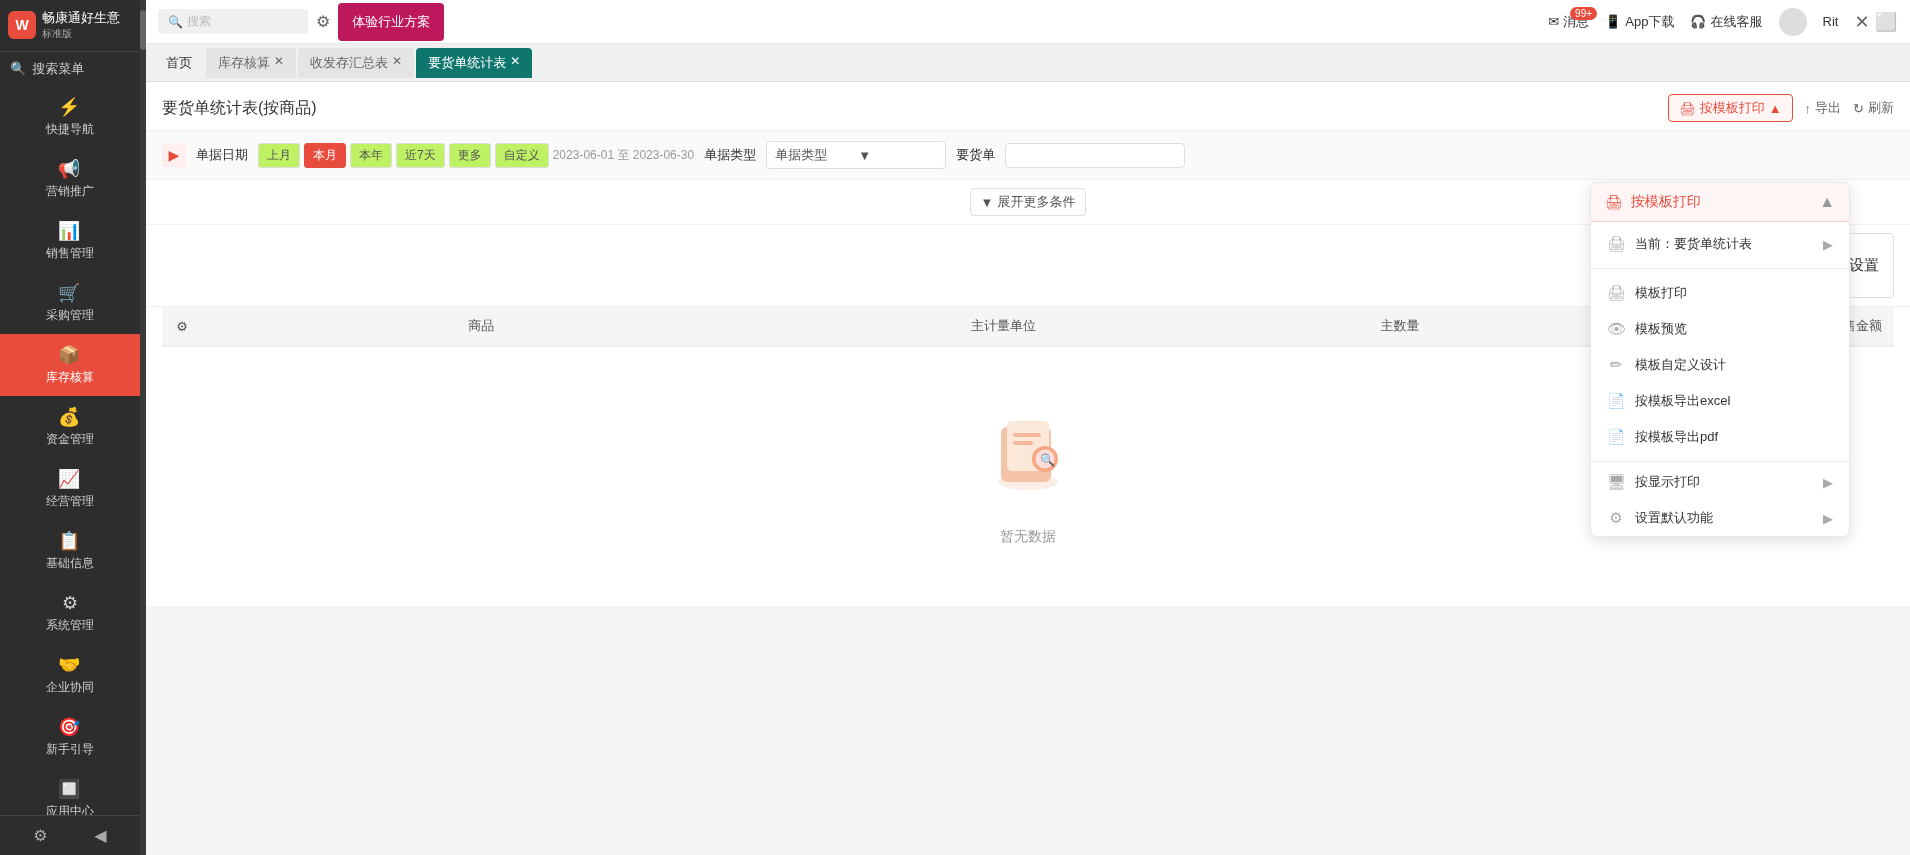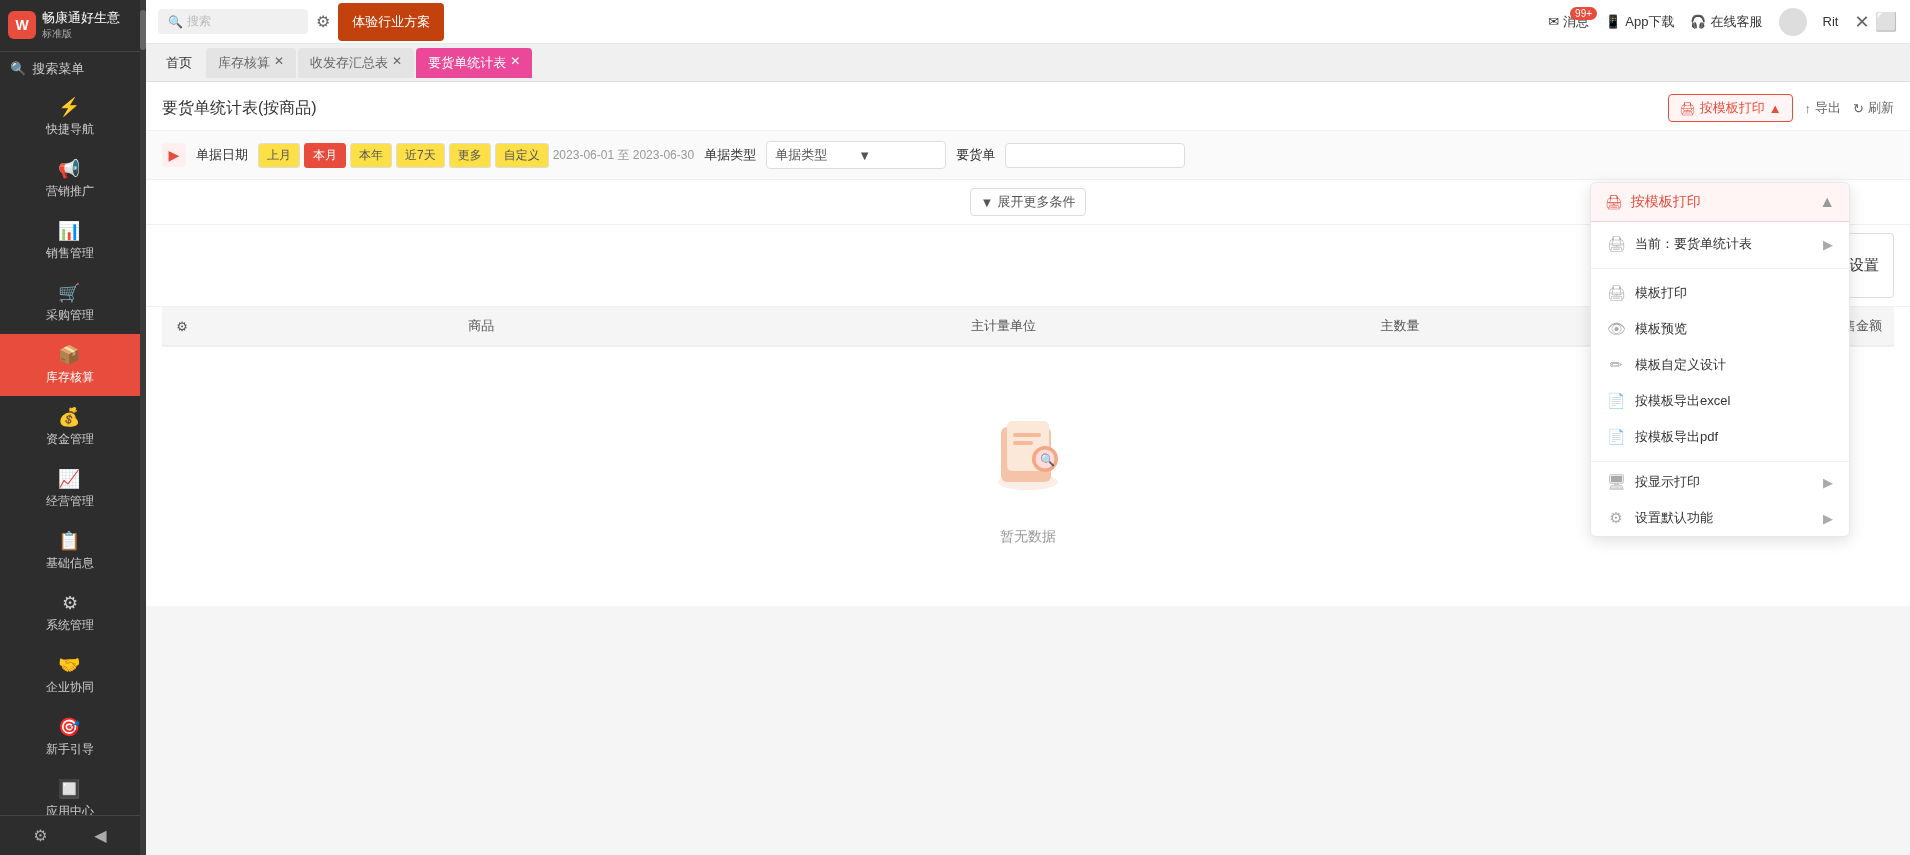--- a/index.html
+++ b/index.html
@@ -106,21 +106,21 @@
       padding: 4px 10px;
       font-size: 12px;
       color: #999;
       width: 150px;
       display: flex;
       align-items: center;
       gap: 4px;
     }
     .topbar-gear { color: #666; font-size: 16px; cursor: pointer; }
     .topbar-trial {
-      background: #c2410c;
+      background: #be185d;
       color: white;
       padding: 10px 14px;
       border-radius: 4px;
       font-size: 13px;
       cursor: pointer;
     }
     .topbar-spacer { flex: 1; }
     .topbar-right { display: flex; align-items: center; gap: 16px; }
     .topbar-msg { display: flex; align-items: center; gap: 4px; color: #333; font-size: 13px; cursor: pointer; position: relative; }
     .badge {
@@ -153,21 +153,21 @@
       gap: 4px;
       padding: 6px 12px;
       background: #e4e4e4;
       border-radius: 4px 4px 0 0;
       cursor: pointer;
       font-size: 13px;
       color: #666;
       height: 30px;
     }
     .tab.active {
-      background: #ec4899;
+      background: #0f766e;
       color: white;
     }
     .tab .close-btn { font-size: 12px; cursor: pointer; }
     .tab-home { background: transparent; color: #333; }
 
     
     .content {
       flex: 1;
       background: #fff;
       overflow: auto;
@@ -236,21 +236,21 @@
       justify-content: center;
       cursor: pointer;
       font-size: 14px;
     }
     .filter-label { color: #333; font-size: 13px; white-space: nowrap; }
     .filter-date-group { display: flex; align-items: center; gap: 4px; }
     .date-btn {
       padding: 3px 8px;
       border-radius: 3px;
       border: 1px solid #ddd;
-      background: #fde047;
+      background: #bef264;
       cursor: pointer;
       font-size: 12px;
       color: #555;
     }
     .date-btn.active {
       background: #e74c3c;
       color: white;
       border-color: #e74c3c;
     }
     .date-range { font-size: 12px; color: #999; }

